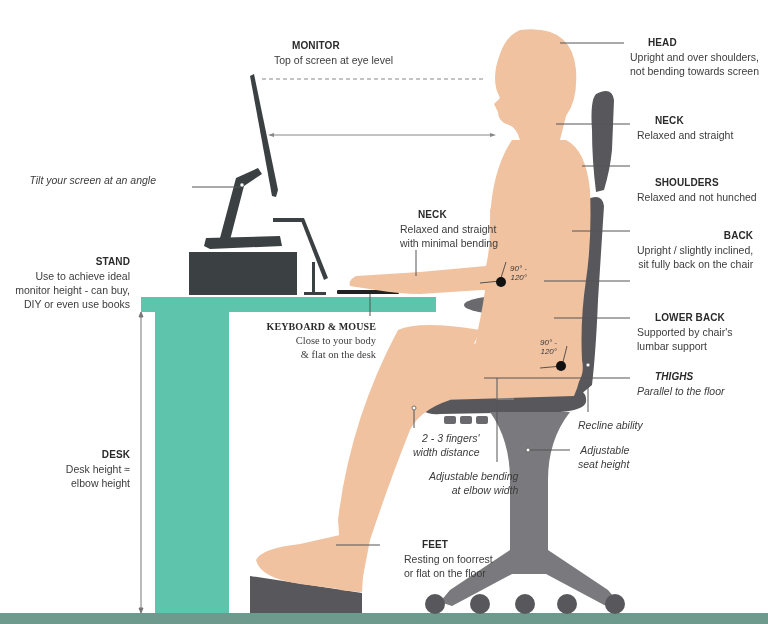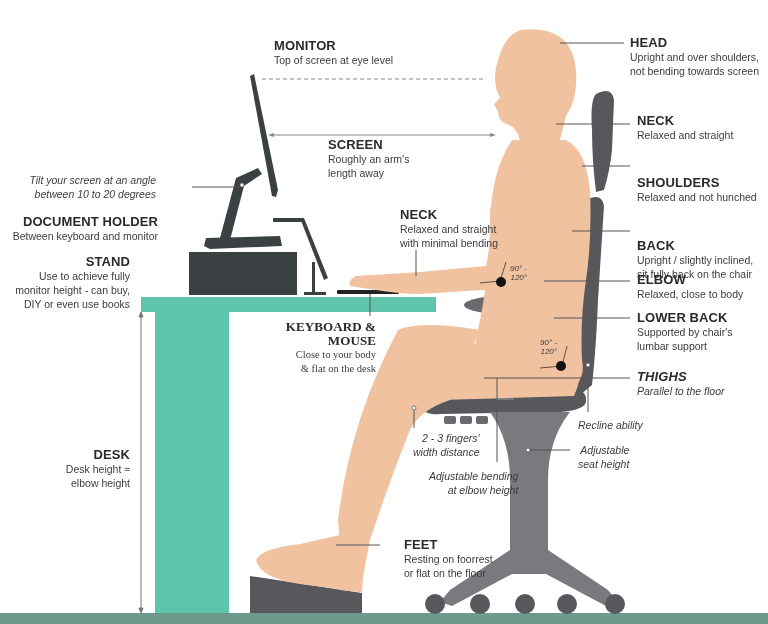--- a/index.html
+++ b/index.html
@@ -1,20 +1,20 @@
 <!DOCTYPE html>
 <html><head>
 <meta charset="utf-8">
 <style>
   html, body { margin: 0; padding: 0; background: #ffffff; }
   body { width: 768px; height: 624px; position: relative; overflow: hidden;
          font-family: "Liberation Sans", "DejaVu Sans", sans-serif; color: #3a3a3a; }
   .canvas { position: absolute; left: 0; top: 0; width: 768px; height: 624px; }
   .lbl { position: absolute; font-size: 10.5px; line-height: 14px; color: #3c3c3c; }
-  .lbl .t { display: block; font-weight: bold; font-size: 13px; color: #2a2a2a; letter-spacing: 0.1px; }
+  .lbl .t { display: block; font-weight: bold; font-size: 10px; color: #2a2a2a; letter-spacing: 0.1px; margin-left: 18px; }
   .lbl .d { display: block; }
   .right { text-align: right; }
   .ital { font-style: italic; text-align: right; }
   svg { position: absolute; left: 0; top: 0; }
 </style>
 </head>
 <body>
 
 <div class="canvas">
 
@@ -164,59 +164,45 @@
 <div class="lbl" style="left:637px;top:114px;">
   <span class="t">NECK</span>
   <span class="d">Relaxed and straight</span>
 </div>
 
 <div class="lbl" style="left:637px;top:176px;">
   <span class="t">SHOULDERS</span>
   <span class="d">Relaxed and not hunched</span>
 </div>
 
-<div class="lbl" style="left:328px;top:138px;">
-  <span class="t">SCREEN</span>
-  <span class="d">Roughly an arm's</span>
-  <span class="d">length away</span>
-</div>
 
 <div class="lbl right ital" style="left:10px;top:173px;width:146px;">
   <span class="d">Tilt your screen at an angle</span>
-  <span class="d">between 10 to 20 degrees</span>
-</div>
-
-<div class="lbl right" style="left:0px;top:215px;width:158px;">
-  <span class="t">DOCUMENT HOLDER</span>
-  <span class="d">Between keyboard and monitor</span>
-</div>
+</div>
+
 
 <div class="lbl right" style="left:0px;top:255px;width:130px;">
   <span class="t">STAND</span>
-  <span class="d">Use to achieve fully</span>
+  <span class="d">Use to achieve ideal</span>
   <span class="d">monitor height - can buy,</span>
   <span class="d">DIY or even use books</span>
 </div>
 
 <div class="lbl" style="left:400px;top:208px;">
   <span class="t">NECK</span>
   <span class="d">Relaxed and straight</span>
   <span class="d">with minimal bending</span>
 </div>
 
-<div class="lbl" style="left:637px;top:239px;">
+<div class="lbl" style="left:637px;top:229px;text-align:right;">
   <span class="t">BACK</span>
   <span class="d">Upright / slightly inclined,</span>
   <span class="d">sit fully back on the chair</span>
 </div>
 
-<div class="lbl" style="left:637px;top:273px;">
-  <span class="t">ELBOW</span>
-  <span class="d">Relaxed, close to body</span>
-</div>
 
 <div class="lbl" style="left:637px;top:311px;">
   <span class="t">LOWER BACK</span>
   <span class="d">Supported by chair's</span>
   <span class="d">lumbar support</span>
 </div>
 
 <div class="lbl right" style="left:240px;top:320px;width:136px;font-family:Liberation Serif, serif;">
   <span class="t">KEYBOARD &amp; MOUSE</span>
   <span class="d">Close to your body</span>
@@ -237,21 +223,21 @@
   <span class="d">width distance</span>
 </div>
 
 <div class="lbl ital" style="left:578px;top:443px;">
   <span class="d">Adjustable</span>
   <span class="d">seat height</span>
 </div>
 
 <div class="lbl ital" style="left:429px;top:469px;">
   <span class="d">Adjustable bending</span>
-  <span class="d">at elbow height</span>
+  <span class="d">at elbow width</span>
 </div>
 
 <div class="lbl right" style="left:40px;top:448px;width:90px;">
   <span class="t">DESK</span>
   <span class="d">Desk height ≈</span>
   <span class="d">elbow height</span>
 </div>
 
 <div class="lbl" style="left:404px;top:538px;">
   <span class="t">FEET</span>

